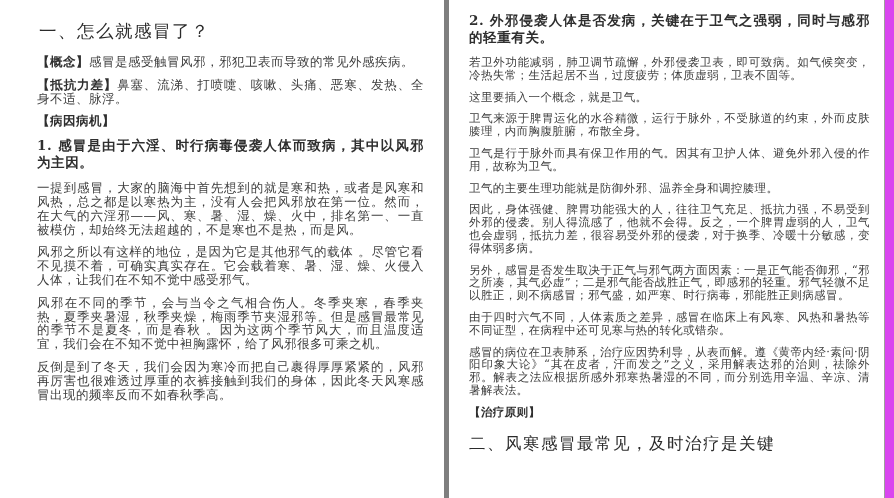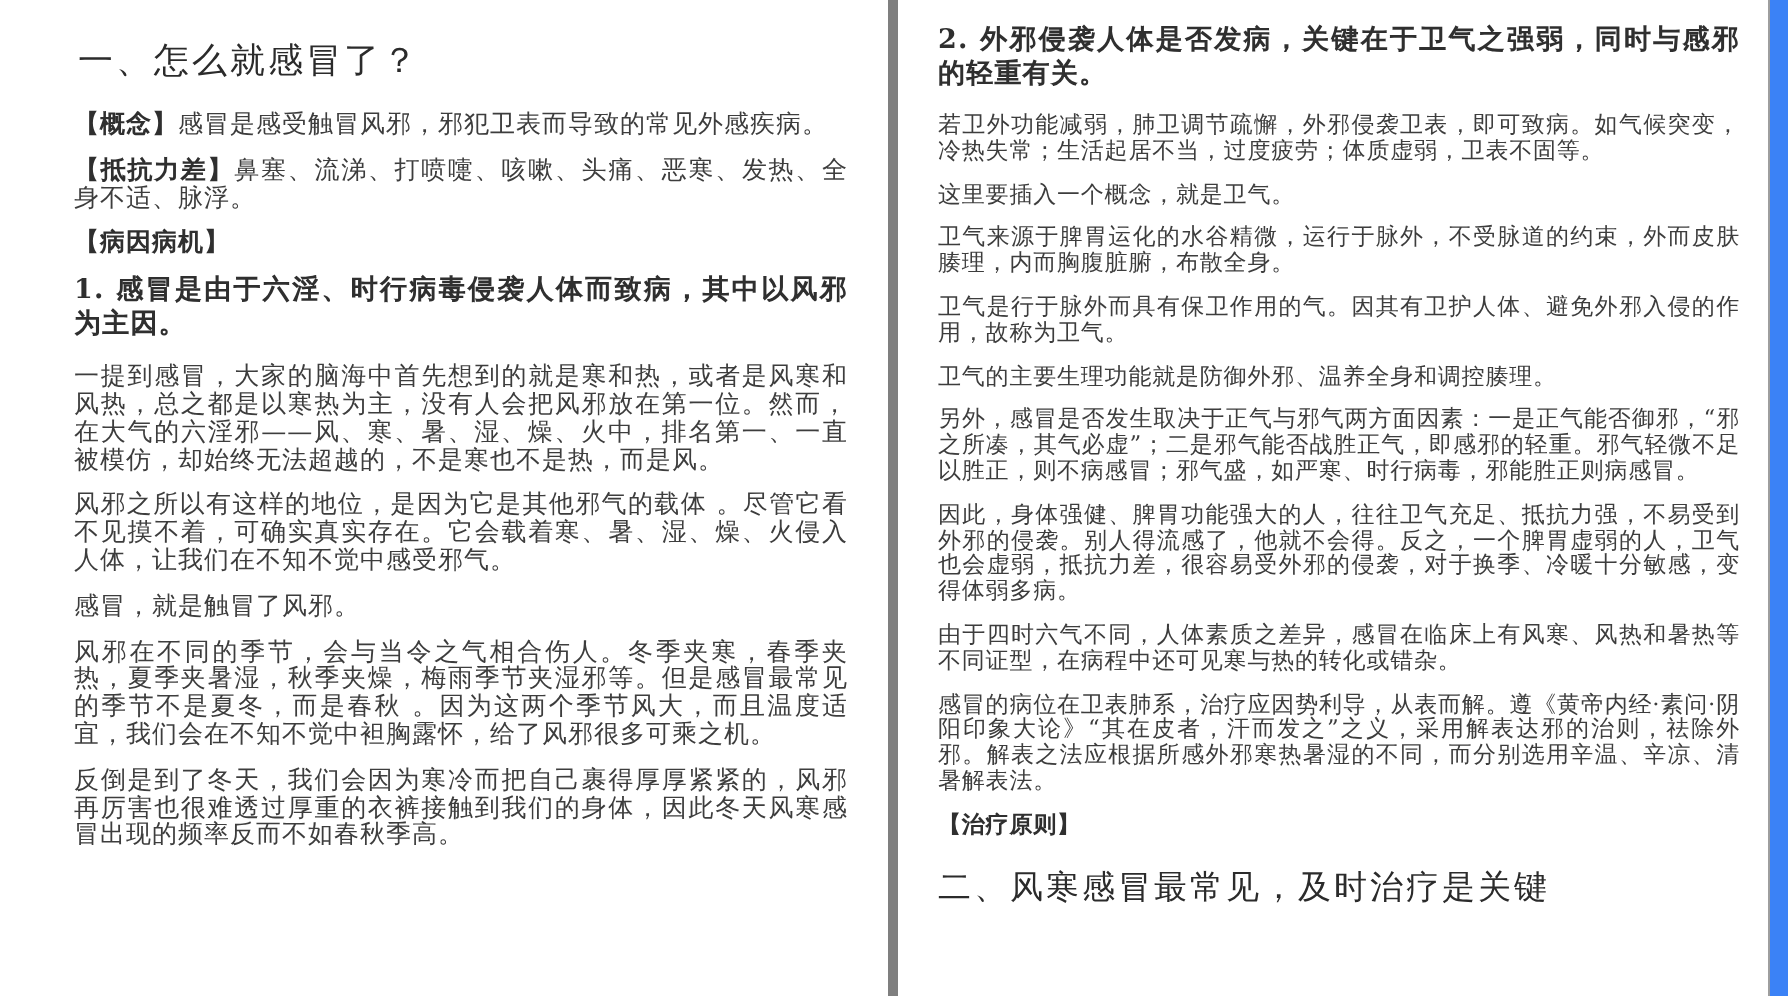--- a/index.html
+++ b/index.html
@@ -8,21 +8,21 @@
     width: 894px;
     height: 498px;
     background: #ffffff;
     overflow: hidden;
     font-family: "DejaVu Serif", "Liberation Serif", serif;
   }
   .stage {
     position: relative;
     width: 894px;
     height: 498px;
-    background: #3b82f6;
+    background: #d946ef;
   }
   .page {
     position: absolute;
     top: 0;
     bottom: 0;
     background: #ffffff;
     box-sizing: border-box;
     color: #3d3d3d;
   }
   .page-left {
@@ -90,33 +90,32 @@
 
 <div class="stage">
   <div class="page page-left">
       <div class="block h1">一、怎么就感冒了？</div>
       <div class="block para"><span class="label">【概念】</span>感冒是感受触冒风邪，邪犯卫表而导致的常见外感疾病。</div>
       <div class="block para"><span class="label">【抵抗力差】</span>鼻塞、流涕、打喷嚏、咳嗽、头痛、恶寒、发热、全身不适、脉浮。</div>
       <div class="block para"><span class="label">【病因病机】</span></div>
       <div class="block h2">1. 感冒是由于六淫、时行病毒侵袭人体而致病，其中以风邪为主因。</div>
       <div class="block para">一提到感冒，大家的脑海中首先想到的就是寒和热，或者是风寒和风热，总之都是以寒热为主，没有人会把风邪放在第一位。然而，在大气的六淫邪——风、寒、暑、湿、燥、火中，排名第一、一直被模仿，却始终无法超越的，不是寒也不是热，而是风。</div>
       <div class="block para">风邪之所以有这样的地位，是因为它是其他邪气的载体 。尽管它看不见摸不着，可确实真实存在。它会载着寒、暑、湿、燥、火侵入人体，让我们在不知不觉中感受邪气。</div>
-      <div class="block para">感冒，就是触冒了风邪。</div>
       <div class="block para">风邪在不同的季节，会与当令之气相合伤人。冬季夹寒，春季夹热，夏季夹暑湿，秋季夹燥，梅雨季节夹湿邪等。但是感冒最常见的季节不是夏冬，而是春秋 。因为这两个季节风大，而且温度适宜，我们会在不知不觉中袒胸露怀，给了风邪很多可乘之机。</div>
       <div class="block para">反倒是到了冬天，我们会因为寒冷而把自己裹得厚厚紧紧的，风邪再厉害也很难透过厚重的衣裤接触到我们的身体，因此冬天风寒感冒出现的频率反而不如春秋季高。</div>
     </div>
   <div class="page-divider"></div>
   <div class="page page-right">
       <div class="block h2">2. 外邪侵袭人体是否发病，关键在于卫气之强弱，同时与感邪的轻重有关。</div>
       <div class="block para">若卫外功能减弱，肺卫调节疏懈，外邪侵袭卫表，即可致病。如气候突变，冷热失常；生活起居不当，过度疲劳；体质虚弱，卫表不固等。</div>
       <div class="block para">这里要插入一个概念，就是卫气。</div>
       <div class="block para">卫气来源于脾胃运化的水谷精微，运行于脉外，不受脉道的约束，外而皮肤腠理，内而胸腹脏腑，布散全身。</div>
       <div class="block para">卫气是行于脉外而具有保卫作用的气。因其有卫护人体、避免外邪入侵的作用，故称为卫气。</div>
       <div class="block para">卫气的主要生理功能就是防御外邪、温养全身和调控腠理。</div>
+      <div class="block para">因此，身体强健、脾胃功能强大的人，往往卫气充足、抵抗力强，不易受到外邪的侵袭。别人得流感了，他就不会得。反之，一个脾胃虚弱的人，卫气也会虚弱，抵抗力差，很容易受外邪的侵袭，对于换季、冷暖十分敏感，变得体弱多病。</div>
       <div class="block para">另外，感冒是否发生取决于正气与邪气两方面因素：一是正气能否御邪，“邪之所凑，其气必虚”；二是邪气能否战胜正气，即感邪的轻重。邪气轻微不足以胜正，则不病感冒；邪气盛，如严寒、时行病毒，邪能胜正则病感冒。</div>
-      <div class="block para">因此，身体强健、脾胃功能强大的人，往往卫气充足、抵抗力强，不易受到外邪的侵袭。别人得流感了，他就不会得。反之，一个脾胃虚弱的人，卫气也会虚弱，抵抗力差，很容易受外邪的侵袭，对于换季、冷暖十分敏感，变得体弱多病。</div>
       <div class="block para">由于四时六气不同，人体素质之差异，感冒在临床上有风寒、风热和暑热等不同证型，在病程中还可见寒与热的转化或错杂。</div>
       <div class="block para">感冒的病位在卫表肺系，治疗应因势利导，从表而解。遵《黄帝内经·素问·阴阳印象大论》“其在皮者，汗而发之”之义，采用解表达邪的治则，祛除外邪。解表之法应根据所感外邪寒热暑湿的不同，而分别选用辛温、辛凉、清暑解表法。</div>
       <div class="block para"><span class="label">【治疗原则】</span></div>
       <div class="block h1">二、风寒感冒最常见，及时治疗是关键</div>
     </div>
   <div class="page-edge"></div>
 </div>
 
 </body></html>

